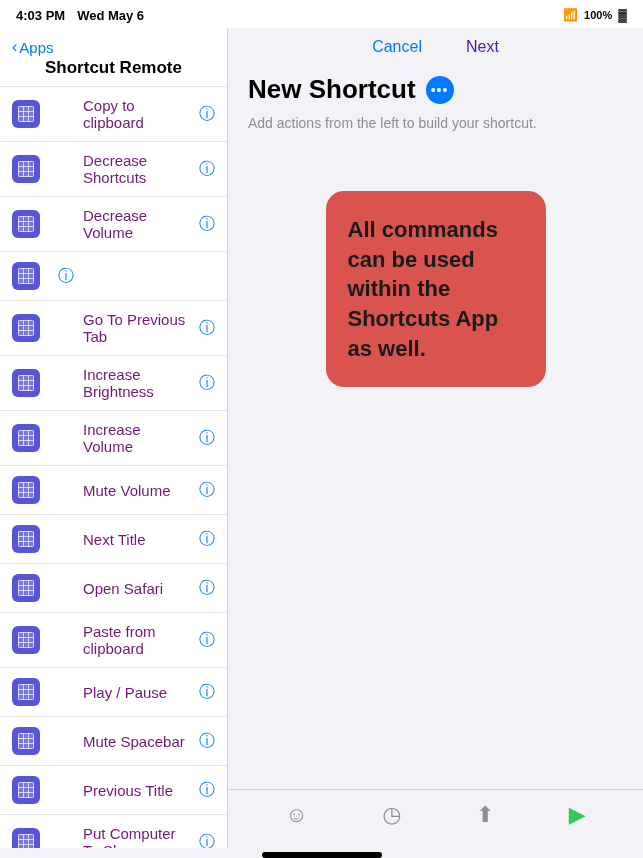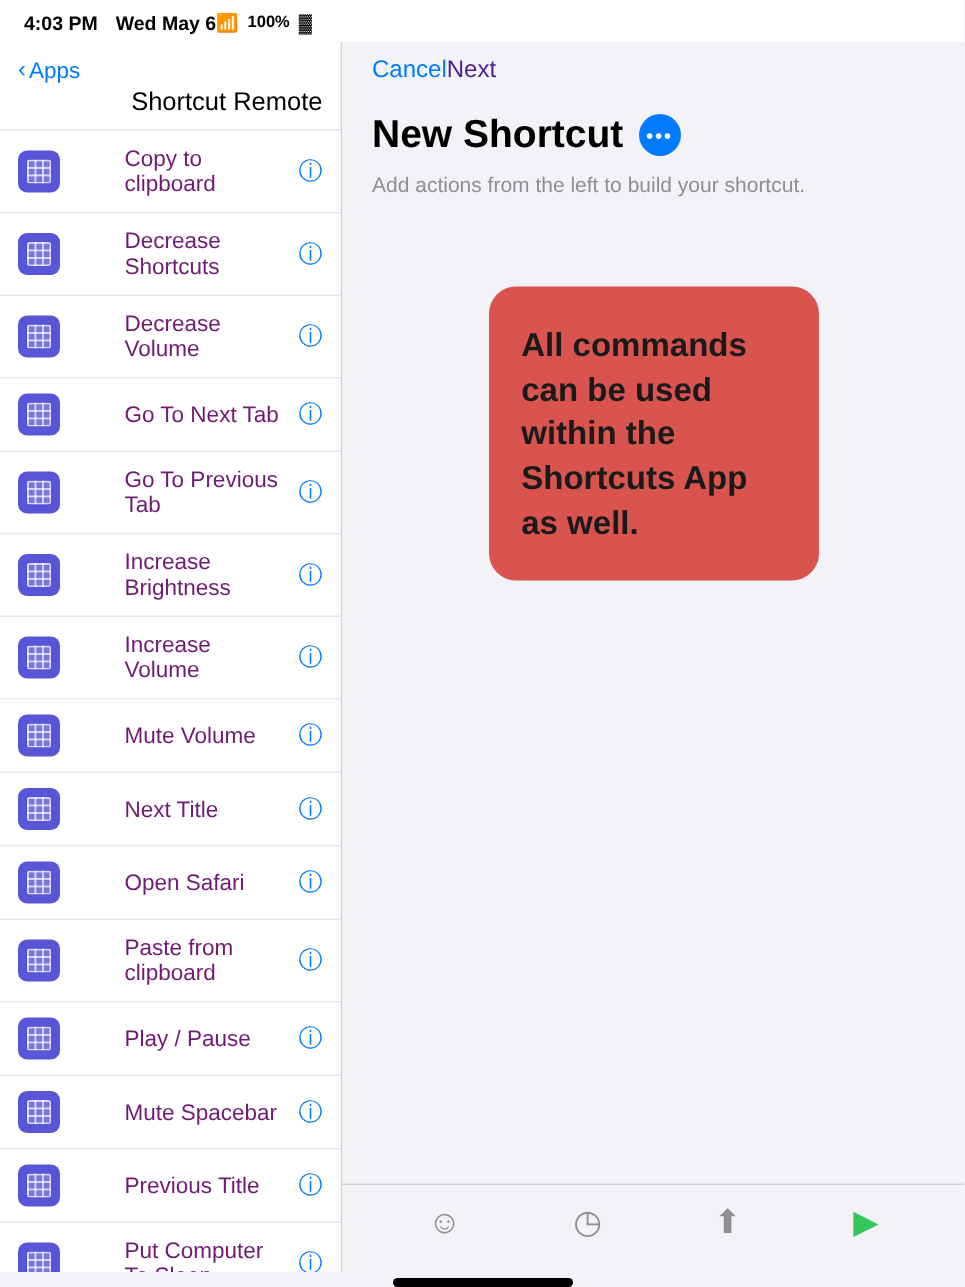--- a/index.html
+++ b/index.html
@@ -10,20 +10,21 @@
       height: 858px;
       overflow: hidden;
       display: flex;
       flex-direction: column;
     }
 
     
     .status-bar {
       background: #ffffff;
       display: flex;
+      justify-content: space-between;
       align-items: center;
       padding: 6px 16px 4px 16px;
       height: 28px;
       font-size: 13px;
       font-weight: 600;
     }
     .status-left { display: flex; align-items: center; gap: 4px; }
     .status-right { display: flex; align-items: center; gap: 6px; }
     .wifi-icon { font-size: 12px; }
     .battery-icon { font-size: 12px; }
@@ -57,23 +58,23 @@
       color: #007aff;
       font-size: 15px;
       gap: 2px;
       margin-bottom: 2px;
     }
     .nav-back-chevron { font-size: 16px; }
     .nav-back-label { font-size: 15px; }
 
     .left-header-title {
       font-size: 17px;
-      font-weight: 400;
+      font-weight: 700;
       color: #000;
-      text-align: right;
+      text-align: center;
       margin-top: 2px;
     }
 
     .left-list {
       overflow-y: auto;
       flex: 1;
     }
 
     .list-item {
       display: flex;
@@ -127,23 +128,24 @@
     .right-panel {
       flex: 1;
       background: #f2f2f7;
       display: flex;
       flex-direction: column;
     }
 
     .right-header {
       display: flex;
       align-items: center;
-      justify-content: flex-start;
+      justify-content: center;
       padding: 10px 20px 8px 20px;
       background: #f2f2f7;
+      gap: 44px;
     }
 
     .cancel-btn {
       color: #007aff;
       font-size: 16px;
       cursor: pointer;
       background: none;
       border: none;
     }
 
@@ -289,21 +291,20 @@
           <span class="item-label">Decrease Shortcuts</span>
           <span class="item-info">ⓘ</span>
         </div>
         <div class="list-item">
           <div class="item-icon"></div>
           <span class="item-label">Decrease Volume</span>
           <span class="item-info">ⓘ</span>
         </div>
         <div class="list-item">
           <div class="item-icon"></div>
-          <span class="item-label">Go To Next Tab</span>
           <span class="item-info">ⓘ</span>
         </div>
         <div class="list-item">
           <div class="item-icon"></div>
           <span class="item-label">Go To Previous Tab</span>
           <span class="item-info">ⓘ</span>
         </div>
         <div class="list-item">
           <div class="item-icon"></div>
           <span class="item-label">Increase Brightness</span>

